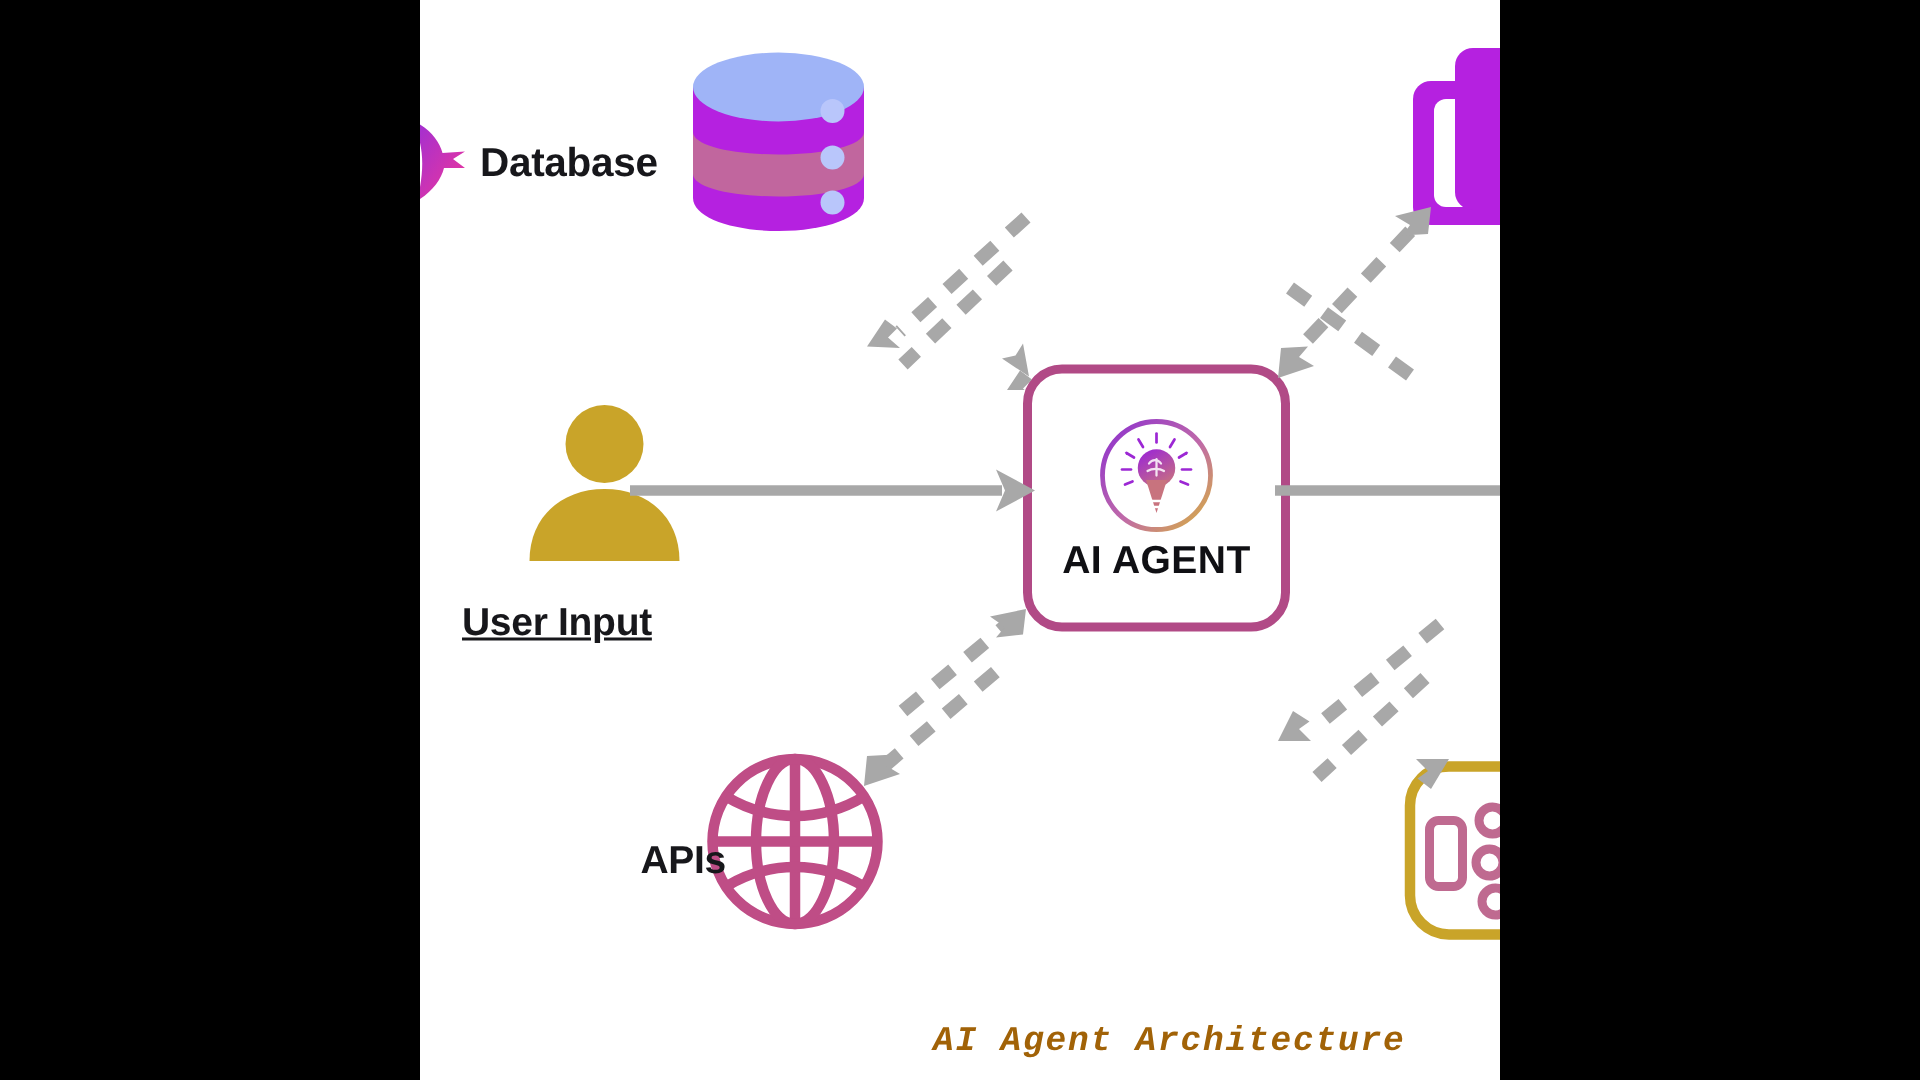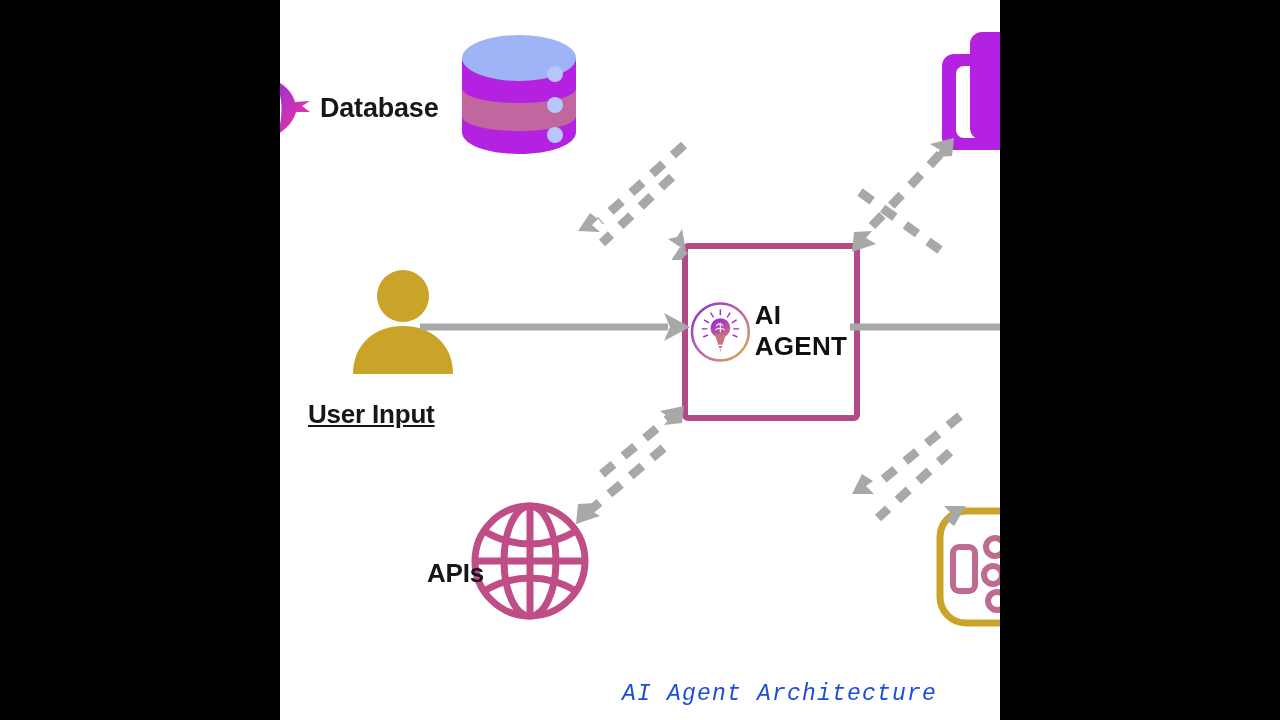--- a/index.html
+++ b/index.html
@@ -53,40 +53,40 @@
   #label-database { left: 40px; top: 93px;  font-size: 27px; }
   #label-userinput{ left: 28px; top: 399px; font-size: 26px; text-decoration: underline; }
   #label-apis     { left: 117px; top: 558px; font-size: 26px; margin-left: 30px; }
 
   #caption {
     position: absolute;
     left: 342px;
     top: 681px;
     font-family: "Liberation Mono", monospace;
     font-style: italic;
-    font-weight: normal;
+    font-weight: bold;
     font-size: 23px;
-    color: #1d4ed8;
+    color: #a16207;
     letter-spacing: 1.2px;
     white-space: nowrap;
   }
 
   
   #agent-box {
     position: absolute;
     left: 402px;
     top: 243px;
     width: 178px;
     height: 178px;
     border: 6px solid #b14a86;
-    border-radius: 6px;
+    border-radius: 26px;
     background: #ffffff;
     box-sizing: border-box;
     display: flex;
-    flex-direction: row;
+    flex-direction: column;
     align-items: center;
     justify-content: center;
     gap: 2px;
   }
   #agent-logo { width: 82px; height: 82px; display:block; }
   #agent-label {
     font-family: "Liberation Sans", sans-serif;
     font-weight: bold;
     font-size: 26px;
     color: #101014;

